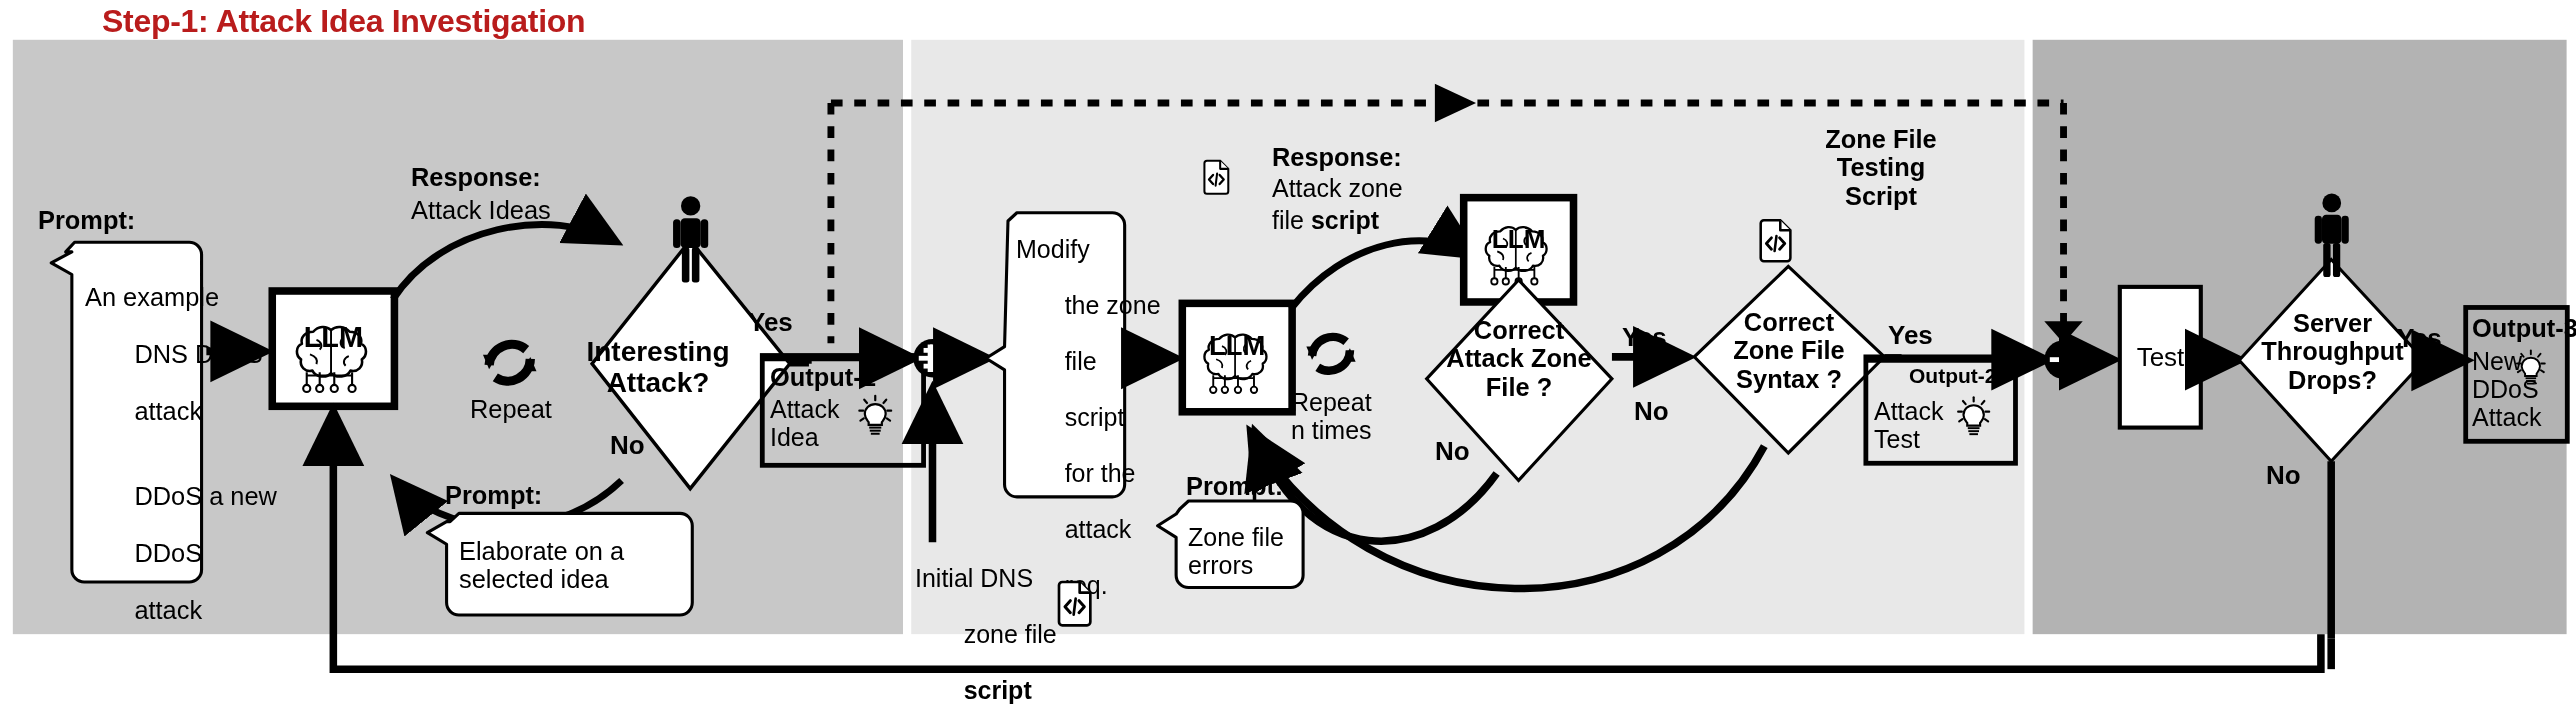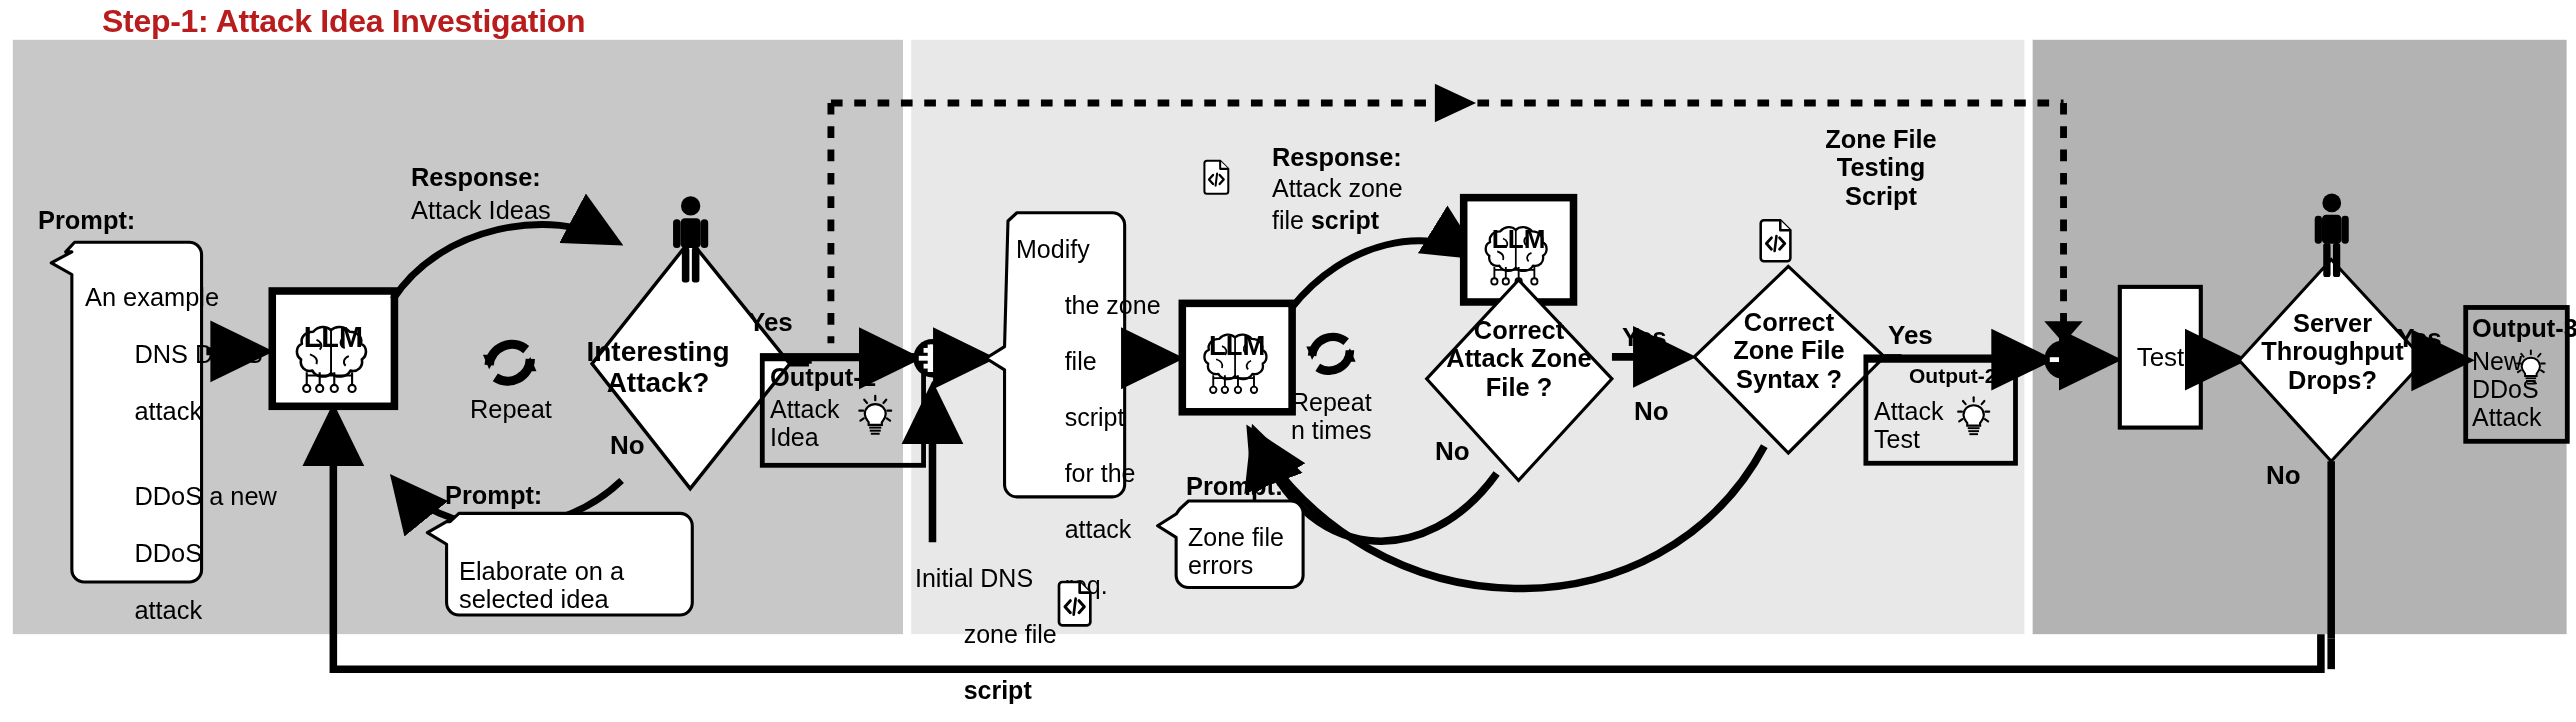--- a/index.html
+++ b/index.html
@@ -248,21 +248,21 @@
   <div class="lbl" style="left:411px;top:196px;font-size:25.4px;">Attack Ideas</div>
 
   <div class="lbl" style="left:470px;top:395px;font-size:25.4px;">Repeat</div>
 
   <div class="lbl bold ctr" style="left:572px;top:336px;width:172px;font-size:28px;"><span>Interesting</span><br><span>Attack?</span></div>
 
   <div class="lbl bold" style="left:748px;top:308px;font-size:26px;">Yes</div>
   <div class="lbl bold" style="left:610px;top:431px;font-size:26px;">No</div>
 
   <div class="lbl bold" style="left:445px;top:481px;font-size:25.4px;">Prompt:</div>
-  <div class="lbl" style="left:459px;top:537px;font-size:25.4px;margin-top:20px;"><span>Elaborate on a</span><br><span>selected idea</span></div>
+  <div class="lbl" style="left:459px;top:537px;font-size:25.4px;"><span>Elaborate on a</span><br><span>selected idea</span></div>
 
   <div class="lbl bold" style="left:770px;top:363px;font-size:25.4px;">Output-1</div>
   <div class="lbl" style="left:770px;top:395px;font-size:25px;"><span>Attack</span><br><span>Idea</span></div>
 
   <div class="lbl" style="left:1016px;top:235px;font-size:25px;"><span>Modify</span><br>
        <span>the zone</span><br>
        <span>file</span><br>
        <span>script</span><br>
        <span>for the</span><br>
        <span>attack</span><br>

